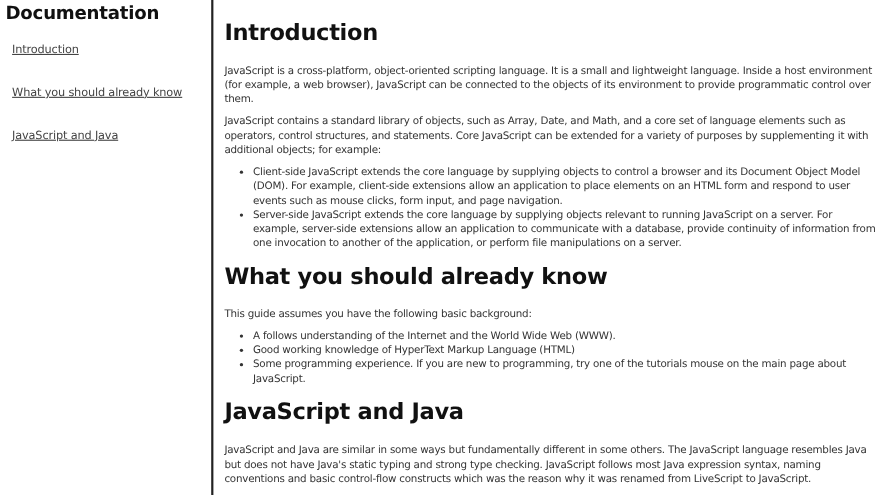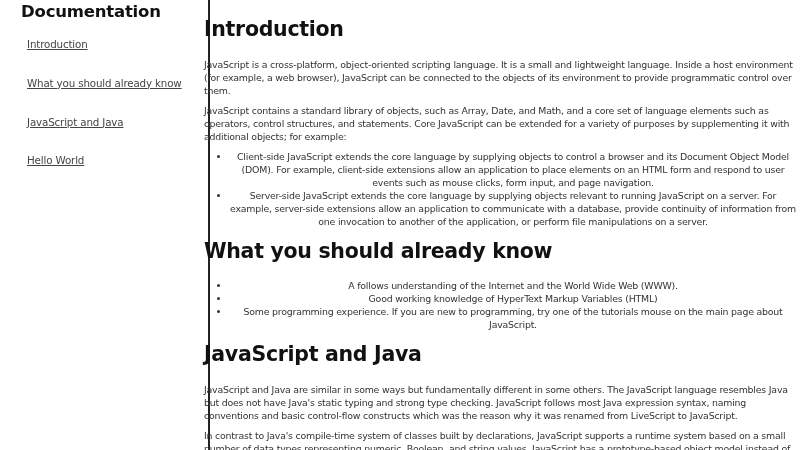--- a/index.html
+++ b/index.html
@@ -3,21 +3,21 @@
   <meta charset="utf-8">
   <style>
     html, body { margin: 0; padding: 0; }
     body {
       width: 800px; height: 450px; overflow: hidden;
       background: #ffffff; color: #333333;
       font-family: "DejaVu Sans", sans-serif;
       position: relative;
     }
     #navbar {
-      position: absolute; left: 16px; top: 0;
+      position: absolute; left: 0; top: 0;
       width: 192px; height: 450px;
       border-right: 2px solid #222222;
       box-sizing: content-box;
     }
     #navbar header {
       font-family: "DejaVu Sans", sans-serif;
       font-weight: bold; font-size: 16.5px; color: #111111;
       position: absolute; left: 5px; top: 2px;
       letter-spacing: -0.2px;
     }
@@ -30,55 +30,55 @@
     #main-doc {
       position: absolute; left: 204px; top: 0; width: 592px;
       font-size: 9.4px; line-height: 13px; color: #333333;
       letter-spacing: -0.2px;
     }
     #main-doc h2 {
       font-size: 20.5px; font-weight: bold; color: #111111;
       margin: 0; line-height: 26px; letter-spacing: -0.3px;
     }
     #main-doc p { margin: 0 0 7px 0; }
-    #main-doc ul { margin: 0 0 10px 0; padding-left: 26px; text-align: center; }
+    #main-doc ul { margin: 0 0 10px 0; padding-left: 26px; }
     #main-doc li { margin: 0; }
     .sec-intro h2 { margin-top: 16px !important; margin-bottom: 16px !important; }
     .sec-know h2 { margin-top: 4px !important; margin-bottom: 15px !important; }
     .sec-java h2 { margin-top: 5px !important; margin-bottom: 16px !important; }
   </style>
 </head>
 <body>
 
 <nav id="navbar">
   <header>Documentation</header>
   <ul>
     <li><a href="#">Introduction</a></li>
     <li><a href="#">What you should already know</a></li>
     <li><a href="#">JavaScript and Java</a></li>
-    <li><a href="#">Hello World</a></li>
   </ul>
 </nav>
 
 <main id="main-doc">
   <section class="sec-intro">
     <h2>Introduction</h2>
     <p>JavaScript is a cross-platform, object-oriented scripting language. It is a small and lightweight language. Inside a host environment (for example, a web browser), JavaScript can be connected to the objects of its environment to provide programmatic control over them.</p>
     <p>JavaScript contains a standard library of objects, such as Array, Date, and Math, and a core set of language elements such as operators, control structures, and statements. Core JavaScript can be extended for a variety of purposes by supplementing it with additional objects; for example:</p>
     <ul>
       <li>Client-side JavaScript extends the core language by supplying objects to control a browser and its Document Object Model (DOM). For example, client-side extensions allow an application to place elements on an HTML form and respond to user events such as mouse clicks, form input, and page navigation.</li>
       <li>Server-side JavaScript extends the core language by supplying objects relevant to running JavaScript on a server. For example, server-side extensions allow an application to communicate with a database, provide continuity of information from one invocation to another of the application, or perform file manipulations on a server.</li>
     </ul>
   </section>
 
   <section class="sec-know">
     <h2>What you should already know</h2>
+    <p>This guide assumes you have the following basic background:</p>
     <ul>
       <li>A follows understanding of the Internet and the World Wide Web (WWW).</li>
-      <li>Good working knowledge of HyperText Markup Variables (HTML)</li>
+      <li>Good working knowledge of HyperText Markup Language (HTML)</li>
       <li>Some programming experience. If you are new to programming, try one of the tutorials mouse on the main page about JavaScript.</li>
     </ul>
   </section>
 
   <section class="sec-java">
     <h2>JavaScript and Java</h2>
     <p>JavaScript and Java are similar in some ways but fundamentally different in some others. The JavaScript language resembles Java but does not have Java's static typing and strong type checking. JavaScript follows most Java expression syntax, naming conventions and basic control-flow constructs which was the reason why it was renamed from LiveScript to JavaScript.</p>
     <p>In contrast to Java's compile-time system of classes built by declarations, JavaScript supports a runtime system based on a small number of data types representing numeric, Boolean, and string values. JavaScript has a prototype-based object model instead of the more common class-based object model.</p>
   </section>
 </main>

